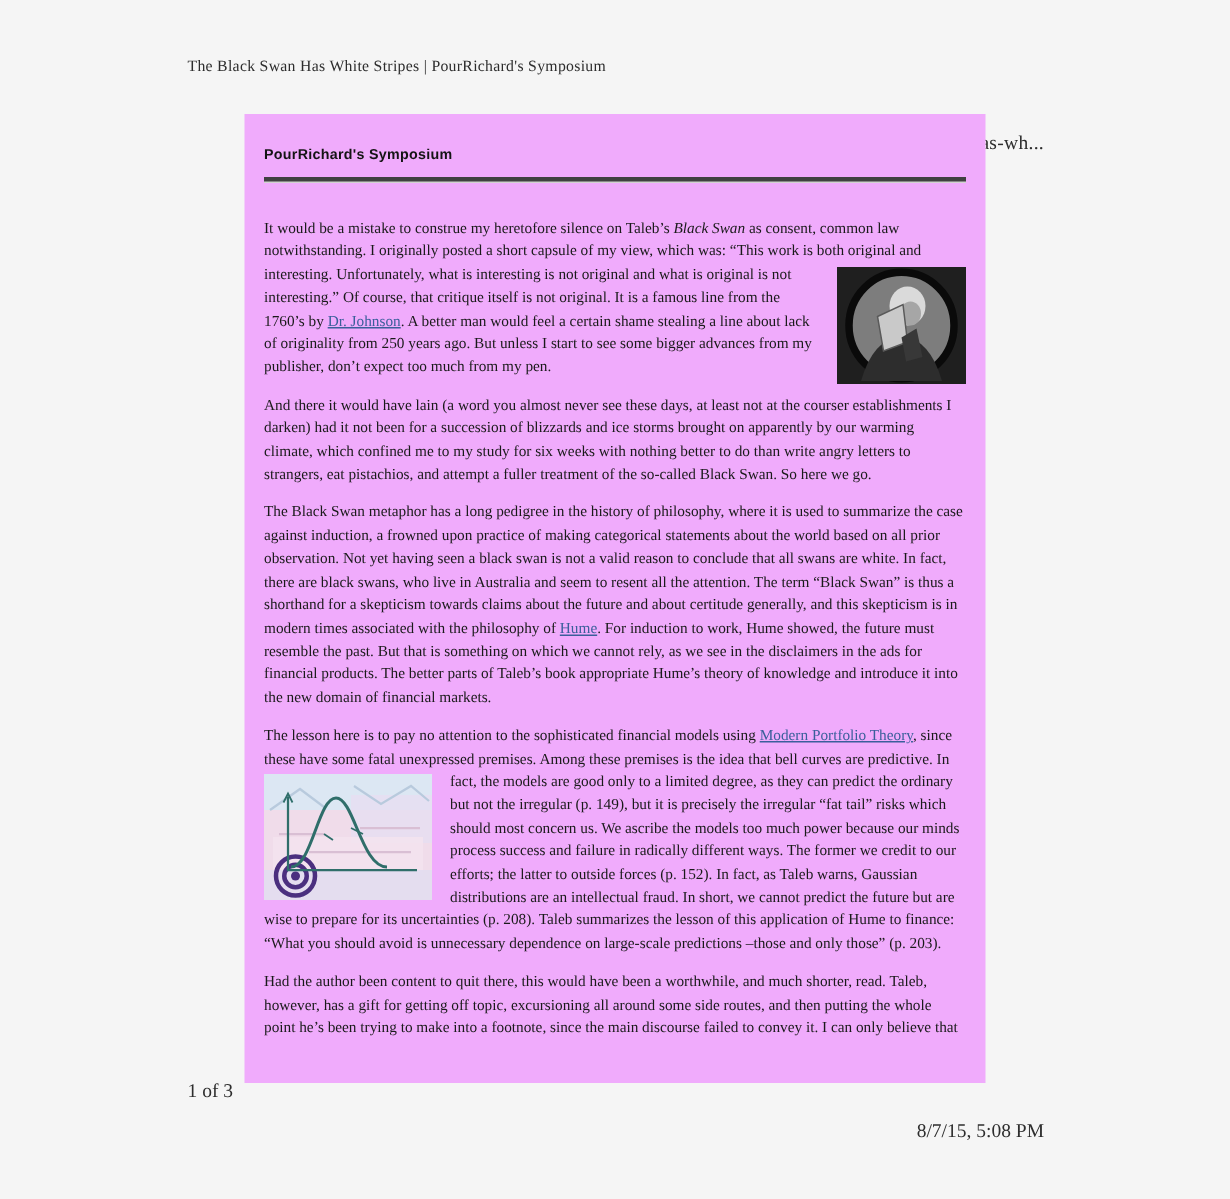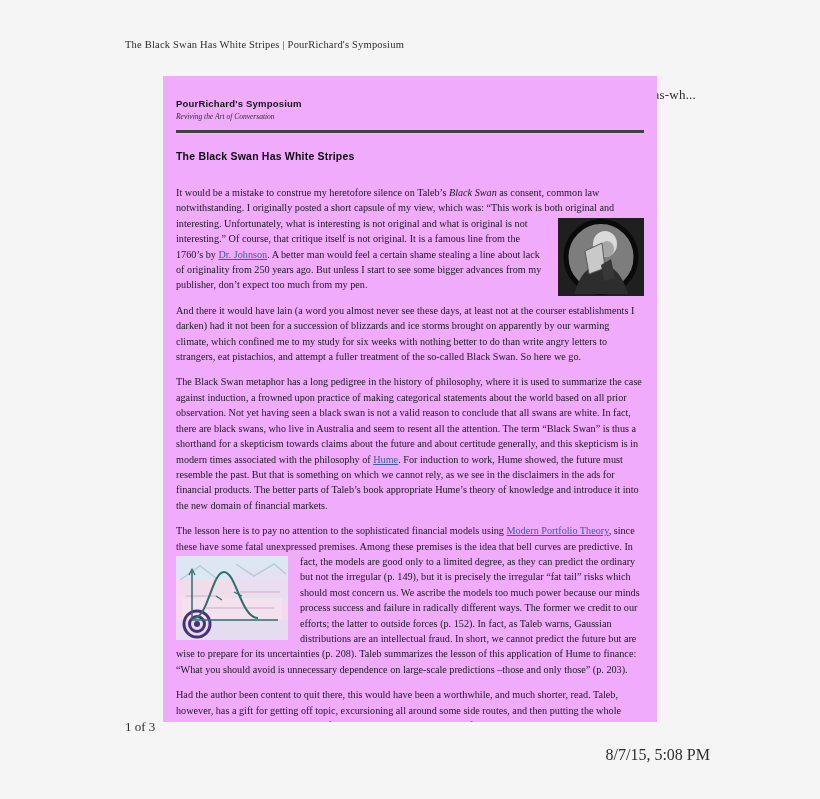--- a/index.html
+++ b/index.html
@@ -6,21 +6,21 @@
   body{
     width:820px;height:799px;position:relative;overflow:hidden;
     background:#f5f5f5;
     font-family:"Liberation Serif", serif;
     color:#2d2d2d;
   }
   
   .print-header-title{position:absolute;left:125px;top:39px;font-size:10.5px;color:#2d2d2d;letter-spacing:.2px;}
   .print-header-url{position:absolute;right:124px;top:39px;font-size:13px;color:#2d2d2d;letter-spacing:.2px;margin-top:48px;}
   .print-footer-page{position:absolute;left:125px;top:719px;font-size:13px;color:#2d2d2d;}
-  .print-footer-time{position:absolute;right:110px;top:746px;font-size:16px;color:#2d2d2d;}
+  .print-footer-time{position:absolute;right:124px;top:746px;font-size:13px;color:#2d2d2d;}
   
   .sheet{
     position:absolute;left:163px;top:76px;width:494px;height:646px;
     background:#f0abfc;overflow:hidden;box-sizing:border-box;
     padding:20px 13px 0 13px;
   }
   .site-name{font-family:"Liberation Sans",sans-serif;font-weight:bold;font-size:9.5px;color:#141414;letter-spacing:.2px;margin:2px 0 0 0;}
   .site-tagline{font-style:italic;font-size:7.5px;color:#2f2f2f;margin:3px 0 0 0;}
   .rule{height:3px;background:#404040;border-bottom:1px solid #d2d2d2;margin:9px 0 0 0;}
   .post-title{font-family:"Liberation Sans",sans-serif;font-weight:bold;font-size:10.5px;color:#0d0d0d;margin:16px 0 0 0;letter-spacing:.2px;}
@@ -40,24 +40,22 @@
 </style>
 </head>
 <body>
 
 <div class="print-header-title">The Black Swan Has White Stripes | PourRichard's Symposium</div>
 <div class="print-header-url">http://www.pourrichard.com/2011/02/27/the-black-swan-has-wh...</div>
 
 <div class="sheet">
 
   <h1 class="site-name">PourRichard's Symposium</h1>
-  <div class="site-tagline">Reviving the Art of Conversation</div>
   <div class="rule"></div>
 
-  <h2 class="post-title">The Black Swan Has White Stripes</h2>
 
   <div class="copy">
 
     <p><span><span>It would be a mistake to construe my heretofore silence on Taleb’s </span><em>Black Swan</em><span> as consent, common law notwithstanding.  I originally posted a short capsule of my view, which was:  “This work is both original and </span></span><span class="float-r"><svg width="86" height="78" viewBox="0 0 86 78">
         <rect width="86" height="78" fill="#1f1f1f"></rect>
         <ellipse cx="43" cy="39" rx="35" ry="35.5" fill="#7d7d7d"></ellipse>
         <ellipse cx="43" cy="39" rx="35" ry="35.5" fill="none" stroke="#0a0a0a" stroke-width="5"></ellipse>
         <path d="M16 76 Q24 48 43 46 Q62 48 70 76 Z" fill="#2d2d2d"></path>
         <ellipse cx="47" cy="26" rx="12" ry="13" fill="#dadada"></ellipse>
         <ellipse cx="49" cy="31" rx="7" ry="8" fill="#a6a6a6"></ellipse>

